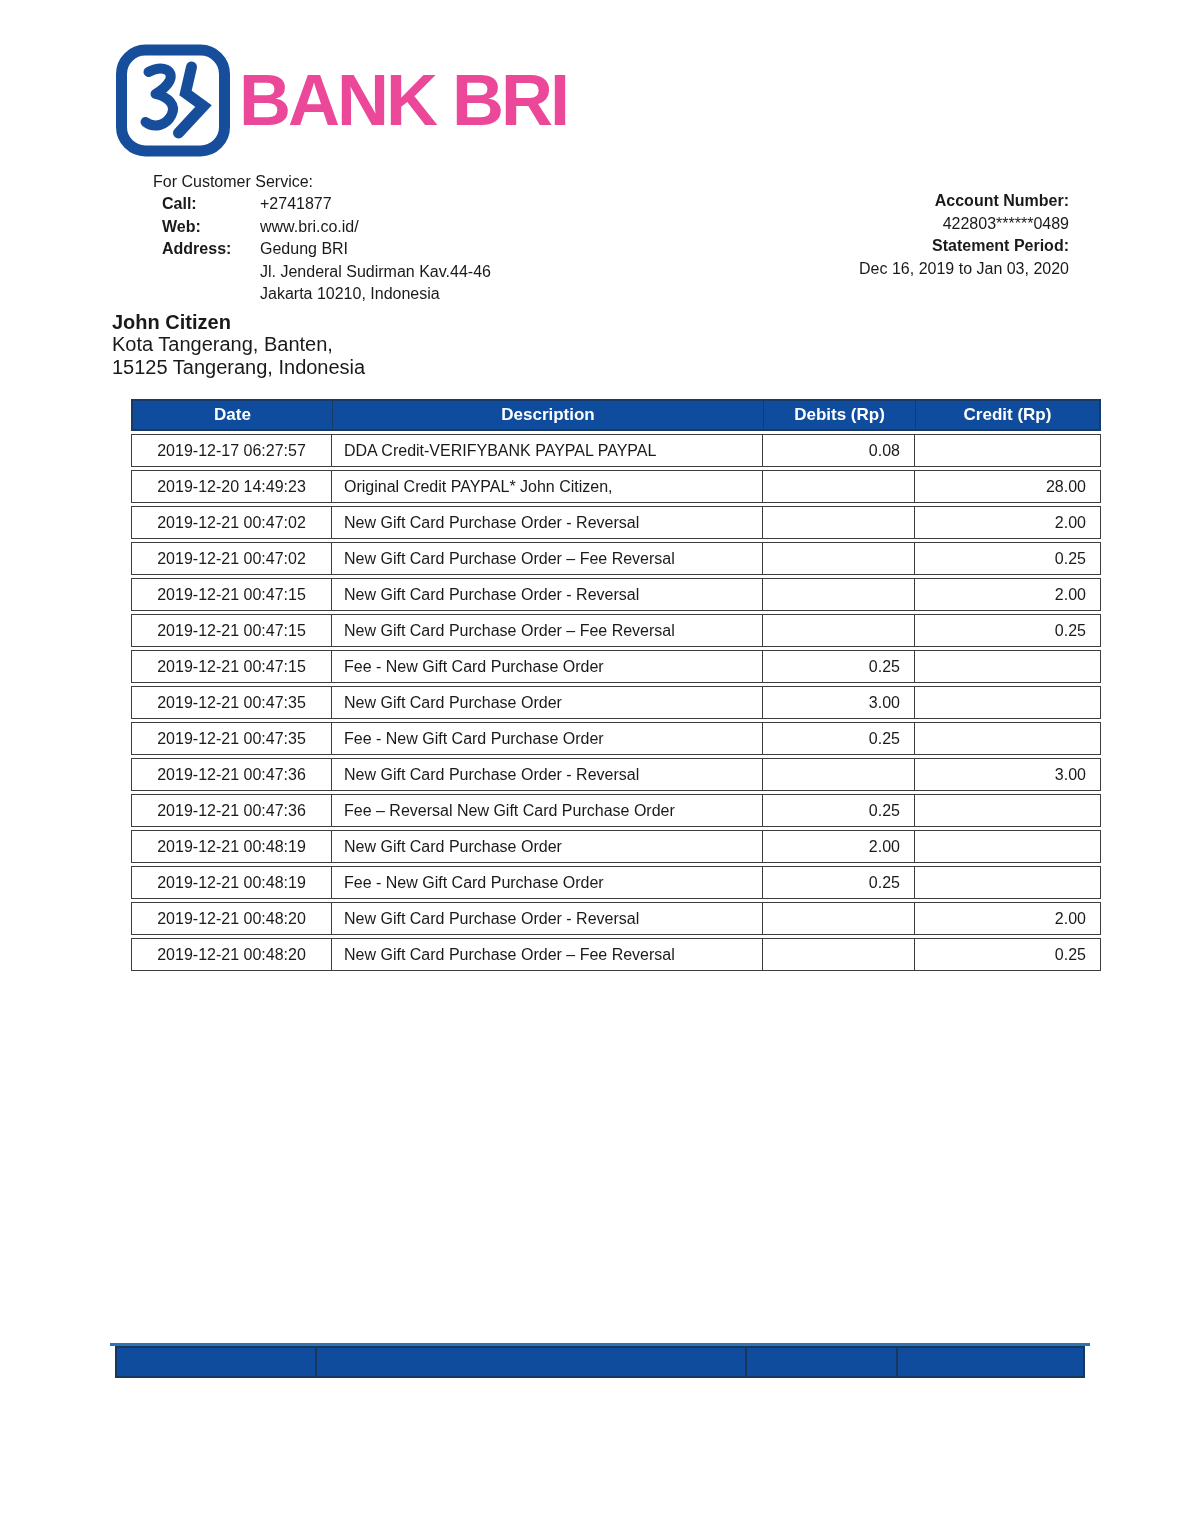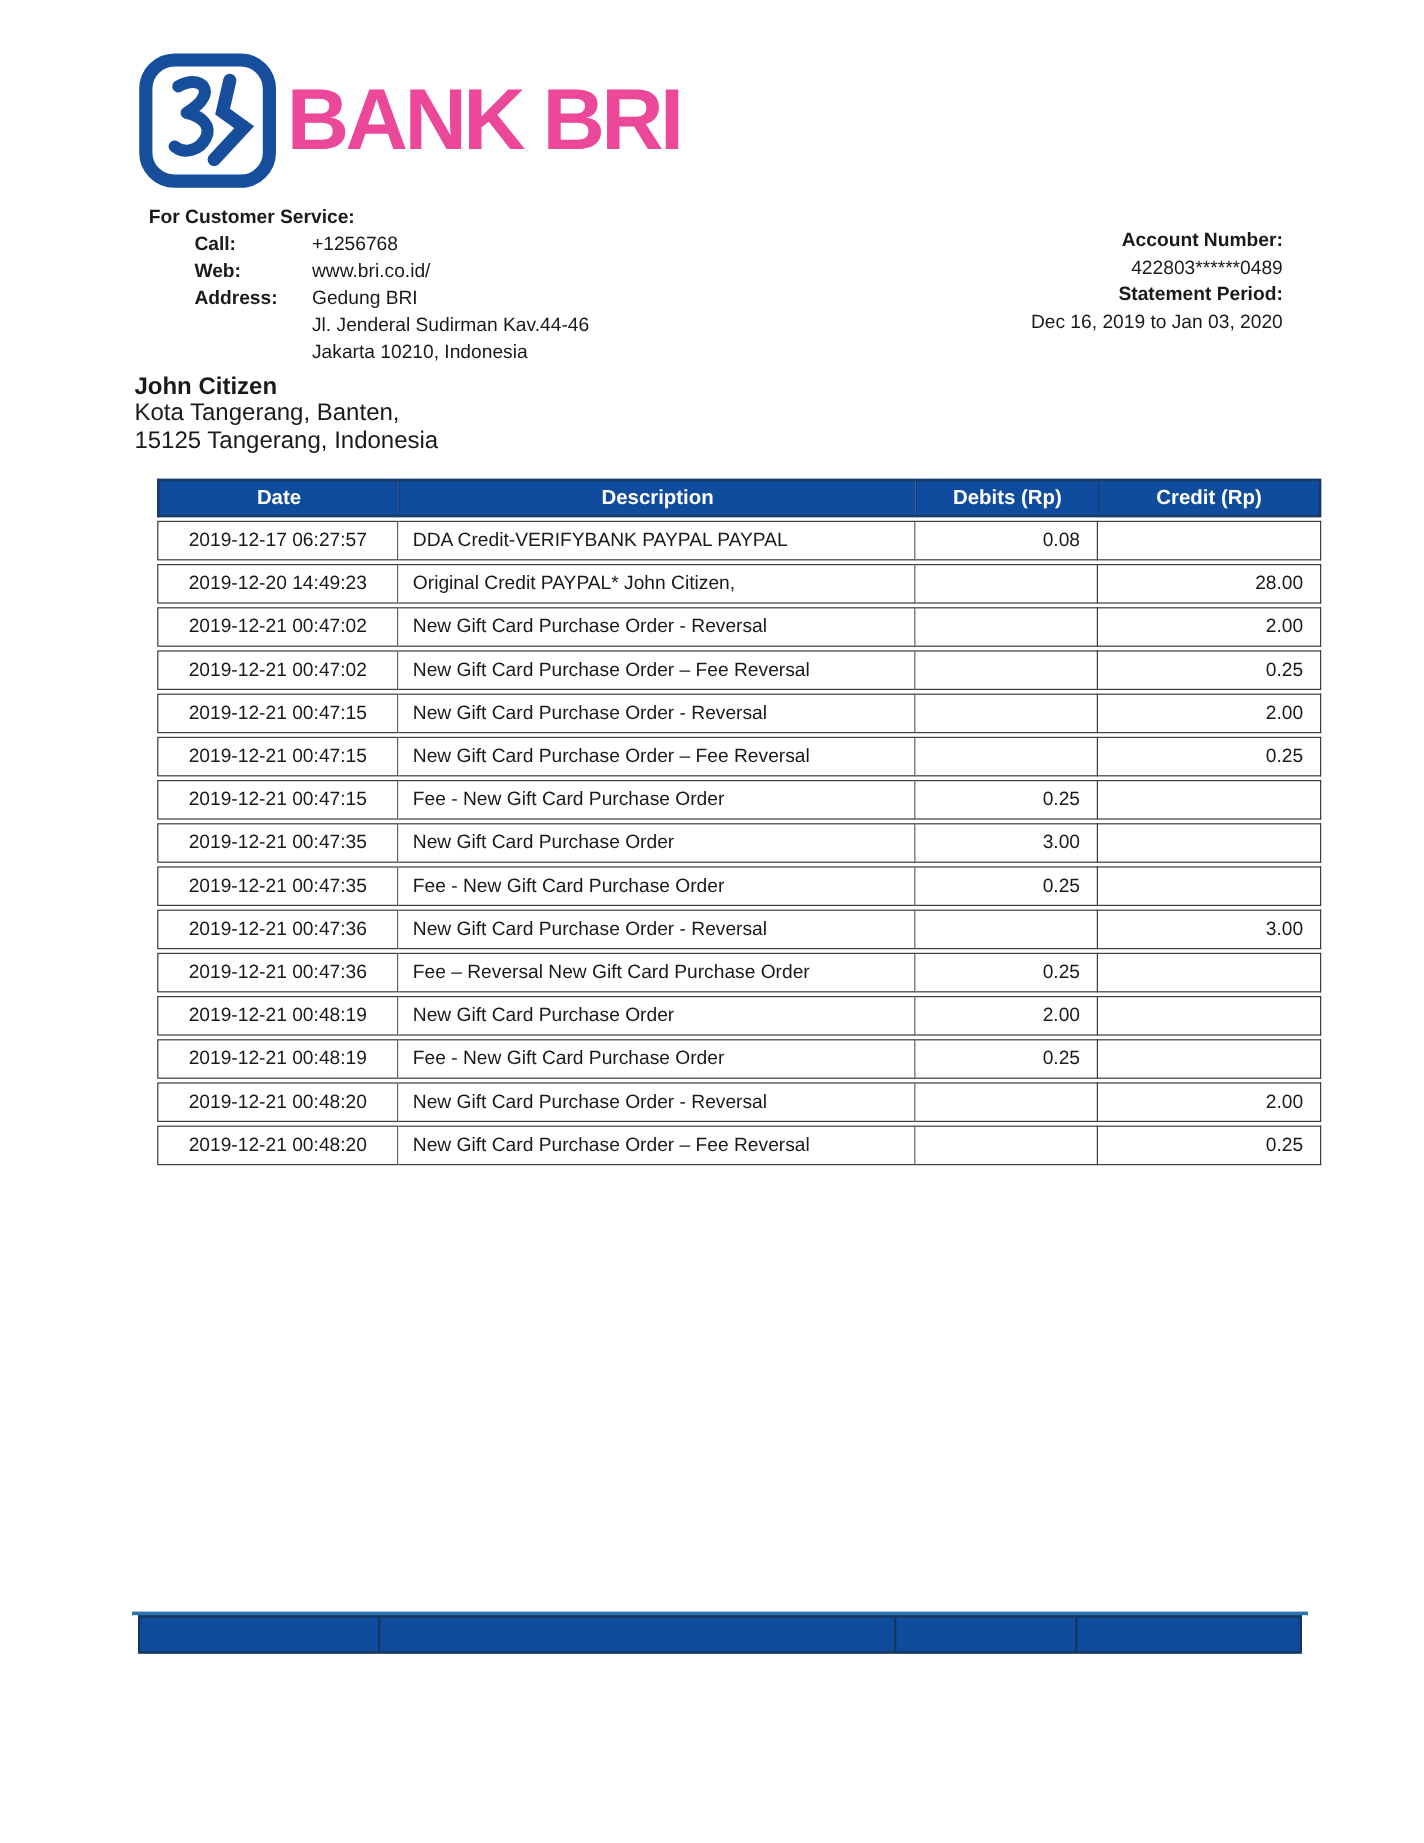--- a/index.html
+++ b/index.html
@@ -22,21 +22,21 @@
     font-size:72px; font-weight:bold; color:#ec4899;
     letter-spacing:-3px; margin-left:8px; line-height:113px;
     white-space:nowrap;
   }
 
   
   .service-block {
     position:absolute; left:124px; top:171px;
     font-size:16px; line-height:22.4px;
   }
-  .service-heading { font-weight:bold; }
+  .service-heading { font-weight:normal;margin-left:29px; }
   .svc-grid { display:grid; grid-template-columns:98px auto;margin-left:38px; }
   .svc-label { font-weight:bold; }
 
   
   .customer-block {
     position:absolute; left:112px; top:311px;
     font-size:20px; line-height:22.4px;
   }
   .customer-name { font-weight:bold; }
 
@@ -99,21 +99,21 @@
     <path d="M33,28 C48,20 59,27 54,37 C51,43 45,47 40,50 C53,53 61,61 56,71 C51,81 39,85 30,78" fill="none" stroke="#174e9b" stroke-width="10" stroke-linecap="round" stroke-linejoin="round"></path>
     <path d="M76,23 L70,49 L88,62 L63,89" fill="none" stroke="#174e9b" stroke-width="11" stroke-linecap="round" stroke-linejoin="miter"></path>
   </svg>
   <div class="logo-text">BANK BRI</div>
 </div>
 
 <div class="service-block">
   <div class="service-heading">For Customer Service:</div>
   <div class="svc-grid">
     <div class="svc-label">Call:</div>
-    <div>+1256768</div>
+    <div>+2741877</div>
     <div class="svc-label">Web:</div>
     <div>www.bri.co.id/</div>
     <div class="svc-label">Address:</div>
     <div>Gedung BRI</div>
     <div></div>
     <div>Jl. Jenderal Sudirman Kav.44-46</div>
     <div></div>
     <div>Jakarta 10210, Indonesia</div>
   </div>
 </div>

